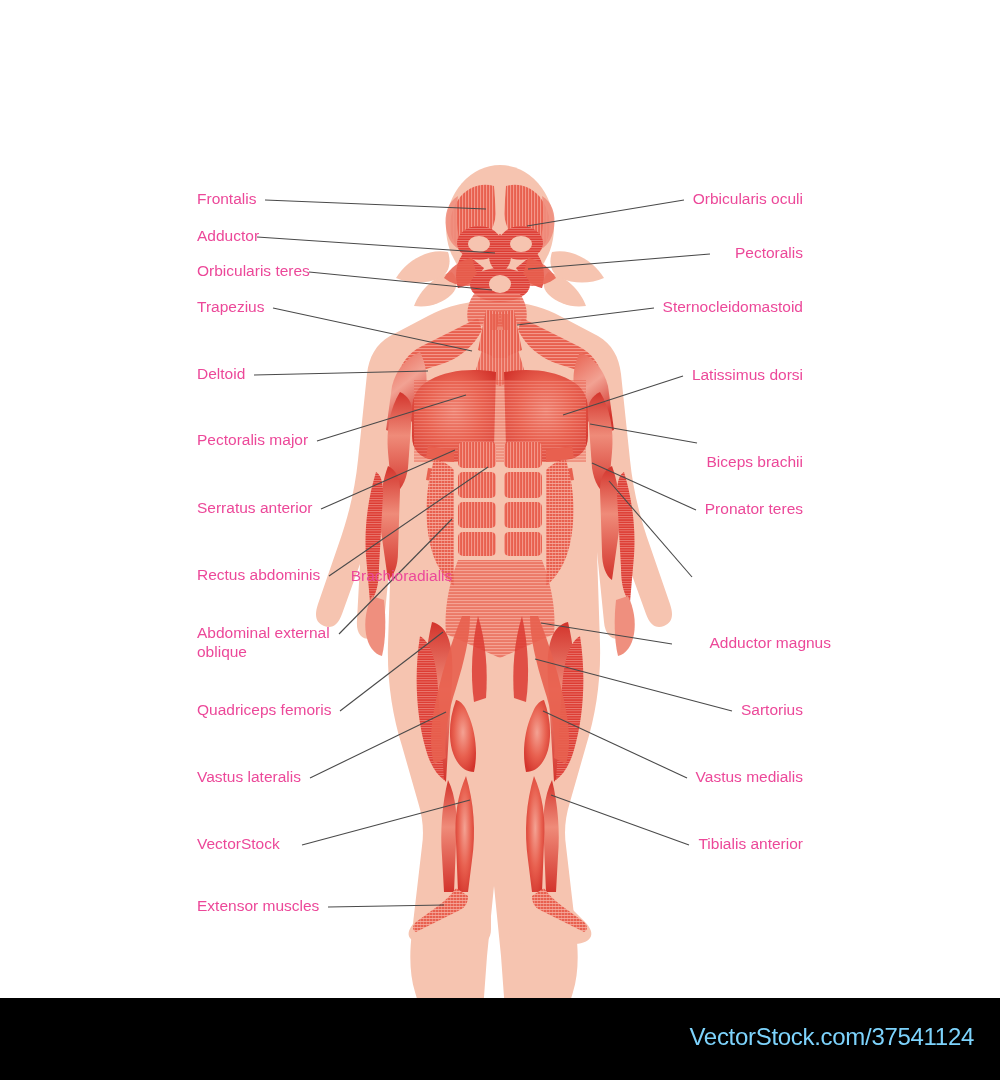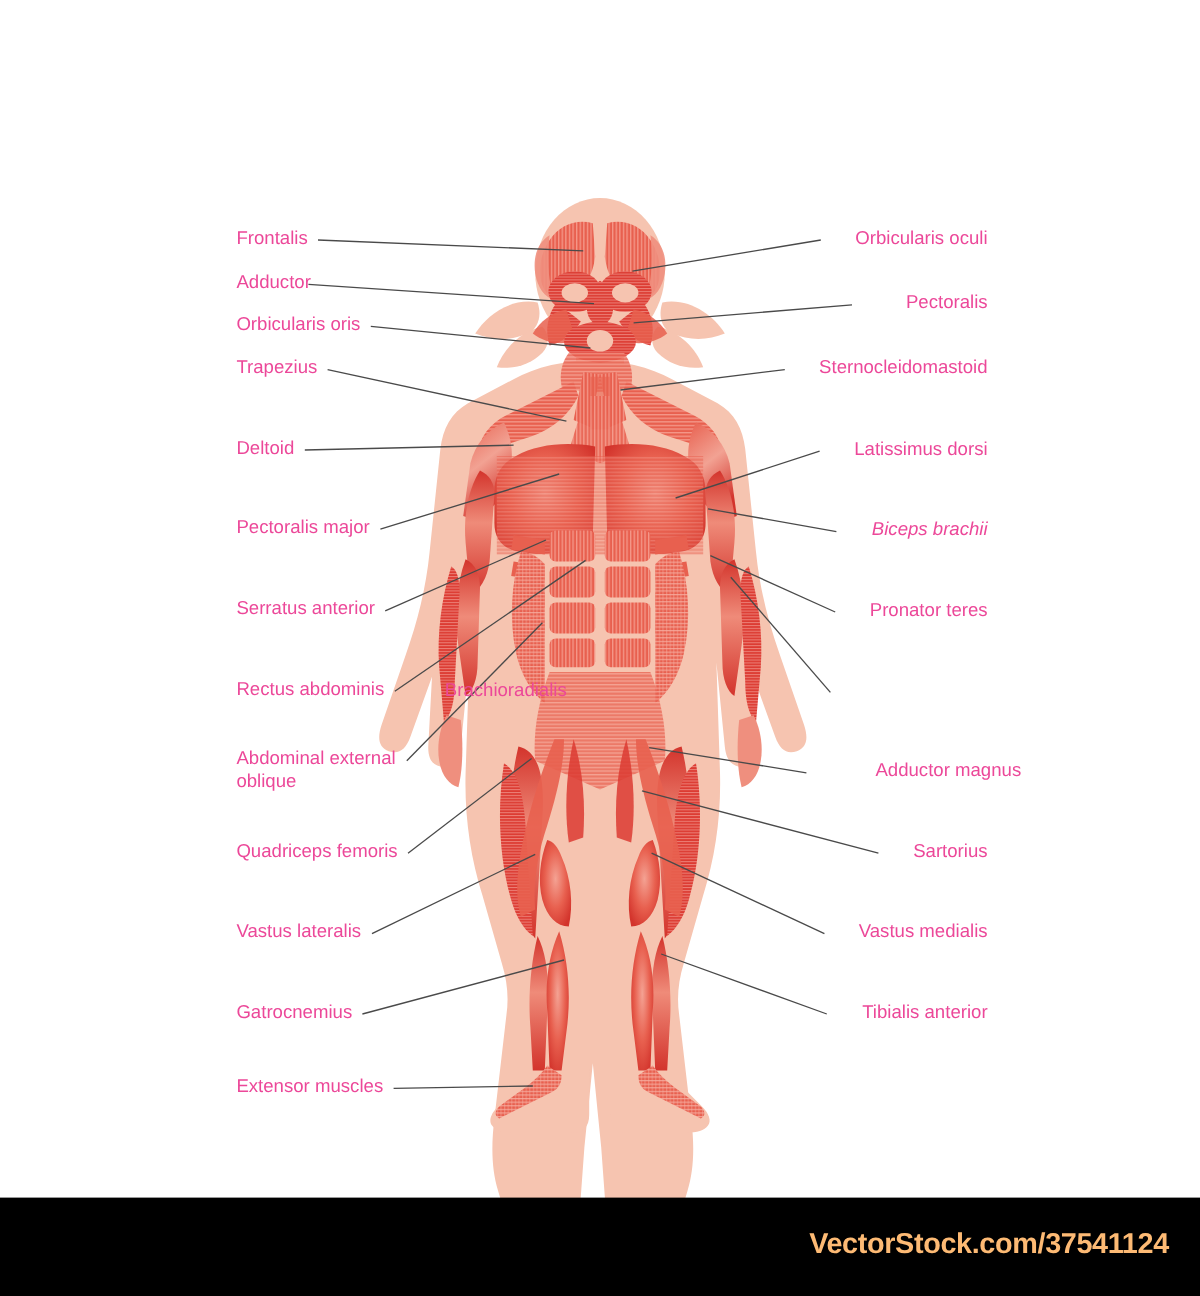--- a/index.html
+++ b/index.html
@@ -22,36 +22,36 @@
 
   
   .lbl{
     position:absolute;
     font-size:15.5px;
     color:#ec4899;
     line-height:19px;
     white-space:pre;
   }
   .lbl.left{text-align:left;}
-  .lbl.right{text-align:right;padding-left:20px;}
+  .lbl.right{text-align:right;}
 
   
   .footer{
     position:absolute;left:0;top:998px;width:1000px;height:82px;
     background:#000000;
   }
   .footer-logo{
     position:absolute;left:28px;top:20px;
     color:#ffffff;font-size:33px;font-weight:bold;
     letter-spacing:-0.4px;
     font-family:"Liberation Sans", sans-serif;
   }
   .footer-url{
     position:absolute;right:26px;top:25px;
-    color:#fdba74;font-size:24px;font-weight:bold;
+    color:#7dd3fc;font-size:24px;font-weight:normal;
     letter-spacing:-0.3px;
     font-family:"Liberation Sans", sans-serif;
   }
 
   svg{display:block;}
   .leader{stroke:#4a4a4a;stroke-width:1.1;fill:none;}
 </style>
 </head>
 <body>
 
@@ -346,39 +346,39 @@
       <line x1="692" y1="577" x2="609" y2="481" class="leader"></line>
       <line x1="672" y1="644" x2="541" y2="623" class="leader"></line>
       <line x1="732" y1="711" x2="535" y2="659" class="leader"></line>
       <line x1="687" y1="778" x2="543" y2="711" class="leader"></line>
       <line x1="689" y1="845" x2="551" y2="795" class="leader"></line>
     </svg>
 
   <div id="labels-left">
       <div class="lbl left" style="left: 197px; top: 189px;">Frontalis</div>
       <div class="lbl left" style="left: 197px; top: 226px;">Adductor</div>
-      <div class="lbl left" style="left: 197px; top: 261px;">Orbicularis oris</div>
+      <div class="lbl left" style="left: 197px; top: 261px;">Orbicularis teres</div>
       <div class="lbl left" style="left: 197px; top: 297px;">Trapezius</div>
       <div class="lbl left" style="left: 197px; top: 364px;">Deltoid</div>
       <div class="lbl left" style="left: 197px; top: 430px;">Pectoralis major</div>
       <div class="lbl left" style="left: 197px; top: 498px;">Serratus anterior</div>
       <div class="lbl left" style="left: 197px; top: 565px;">Rectus abdominis</div>
       <div class="lbl left" style="left: 197px; top: 623px;">Abdominal external
 oblique</div>
       <div class="lbl left" style="left: 197px; top: 700px;">Quadriceps femoris</div>
       <div class="lbl left" style="left: 197px; top: 767px;">Vastus lateralis</div>
-      <div class="lbl left" style="left: 197px; top: 834px;">Gatrocnemius</div>
+      <div class="lbl left" style="left: 197px; top: 834px;">VectorStock</div>
       <div class="lbl left" style="left: 197px; top: 896px;">Extensor muscles</div>
     </div>
   <div id="labels-right">
       <div class="lbl right" style="left: 0px; width: 803px; top: 189px;">Orbicularis oculi</div>
       <div class="lbl right" style="left: 0px; width: 803px; top: 243px;">Pectoralis</div>
       <div class="lbl right" style="left: 0px; width: 803px; top: 297px;">Sternocleidomastoid</div>
       <div class="lbl right" style="left: 0px; width: 803px; top: 365px;">Latissimus dorsi</div>
-      <div class="lbl right" style="left: 0px; width: 803px; top: 432px; font-style: italic;">Biceps brachii</div>
+      <div class="lbl right" style="left: 0px; width: 803px; top: 452px;">Biceps brachii</div>
       <div class="lbl right" style="left: 0px; width: 803px; top: 499px;">Pronator teres</div>
       <div class="lbl right" style="left: 0px; width: 803px; top: 566px; text-align: center;">Brachioradialis</div>
       <div class="lbl right" style="left: 0px; width: 803px; top: 633px; margin-left: 28px;">Adductor magnus</div>
       <div class="lbl right" style="left: 0px; width: 803px; top: 700px;">Sartorius</div>
       <div class="lbl right" style="left: 0px; width: 803px; top: 767px;">Vastus medialis</div>
       <div class="lbl right" style="left: 0px; width: 803px; top: 834px;">Tibialis anterior</div>
     </div>
 
   <div class="footer">
     <div class="footer-url">VectorStock.com/37541124</div>

